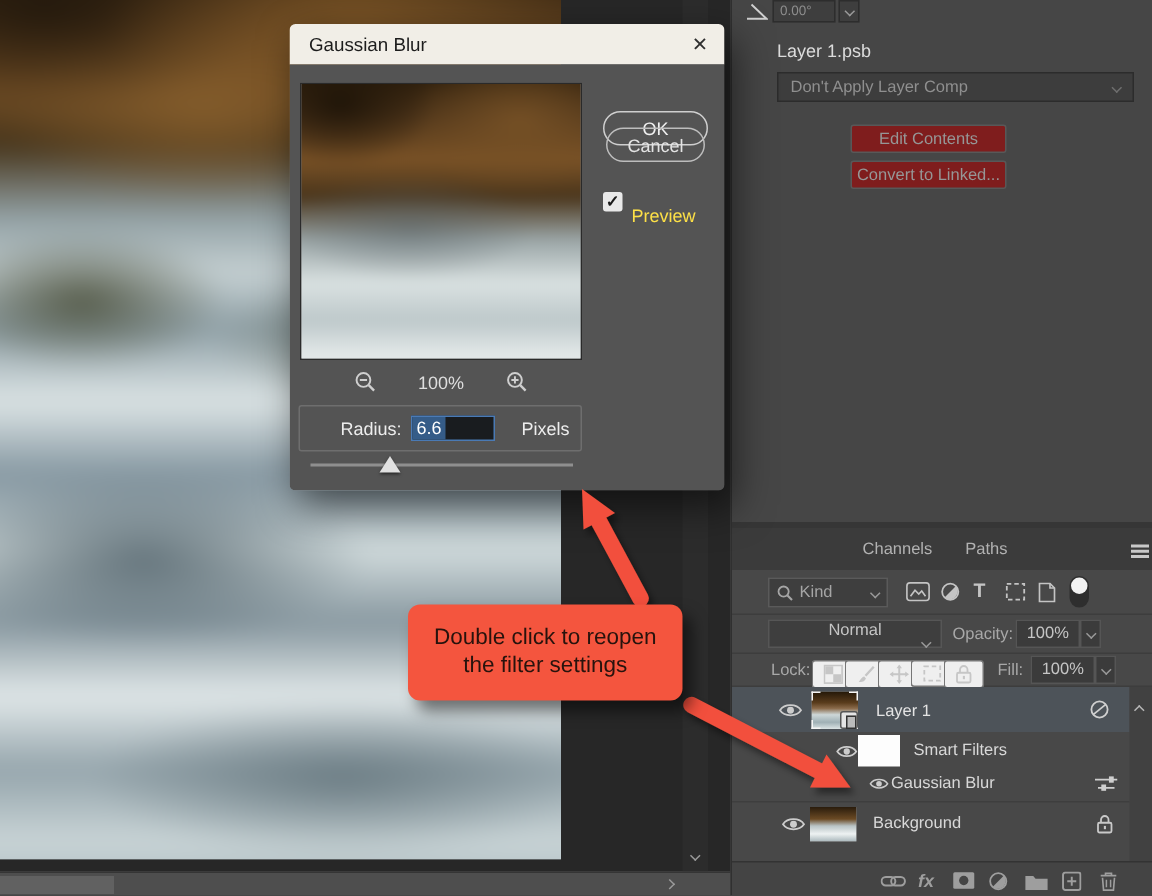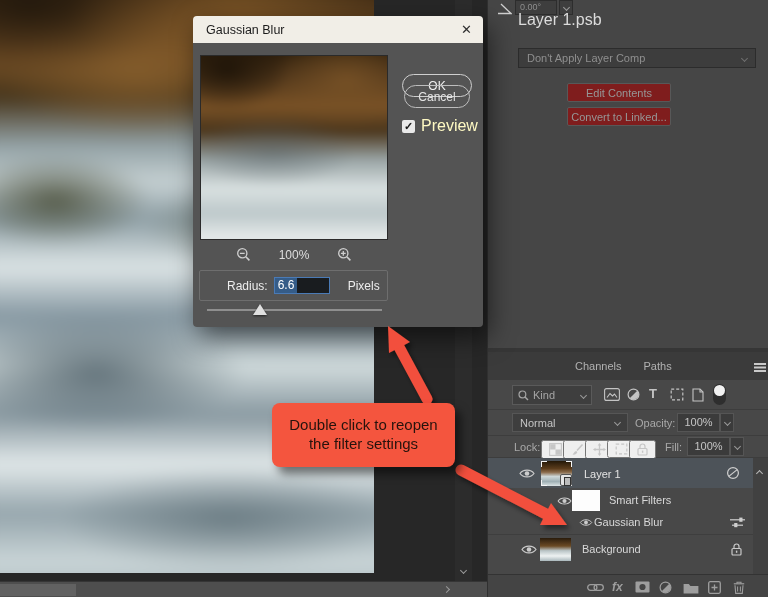--- a/index.html
+++ b/index.html
@@ -36,21 +36,21 @@
   .chv.right{transform:rotate(-45deg);}
   .chv.up{transform:rotate(-135deg);border-color:#b8b8b8;}
 
   
   .rpanel{position:absolute;left:487px;top:0;width:281px;height:597px;background:#464646;border-left:1px solid #303030;z-index:10;}
   .angle-icon{position:absolute;left:9px;top:1px;}
   .angle-field{position:absolute;left:27px;top:0;width:42px;height:15px;background:#3e3e3e;border:1px solid #2d2d2d;
     color:#8d8d8d;font-size:9px;line-height:13px;padding-left:4px;}
   .angle-chev{position:absolute;left:71px;top:0;width:14px;height:15px;background:#3e3e3e;border:1px solid #2d2d2d;
     display:flex;align-items:center;justify-content:center;}
-  .doc-name{position:absolute;left:30px;top:11px;color:#dcdcdc;font-size:16px;}
+  .doc-name{position:absolute;left:30px;top:27px;color:#dcdcdc;font-size:12px;}
   .combo{position:absolute;left:30px;top:48px;width:238px;height:20px;background:#3d3d3d;border:1px solid #2c2c2c;
     display:flex;align-items:center;padding:0 8px;color:#8f8f8f;font-size:11px;}
   .combo .chv{margin-left:auto;border-color:#6f6f6f;}
   .pbtn{position:absolute;left:79px;width:104px;height:19px;font-family:inherit;font-size:11px;border-radius:2px;
     background:#7f1d1d;border:1px solid #585858;color:#969696;padding:0;}
   .pbtn.primary{background:#3a3a3a;border-color:#616161;color:#e2e2e2;}
   .props-sep{position:absolute;left:0;top:348px;width:281px;height:4px;background:#363636;}
 
   
   .tabbar{position:absolute;left:0;top:352px;width:281px;height:28px;background:#3b3b3b;display:flex;padding-left:21px;}
@@ -62,21 +62,21 @@
   .filter-row{top:380px;height:30px;}
   .kindbox{position:absolute;left:24px;top:5px;width:80px;height:20px;background:#3e3e3e;border:1px solid #5a5a5a;
     display:flex;align-items:center;padding:0 5px;color:#a5a5a5;font-size:11px;gap:4px;}
   .kindbox .chv{margin-left:auto;}
   .f-icon{position:absolute;top:8px;background:none;border:none;padding:0;line-height:0;}
   .f-icon.t-glyph{color:#c4c4c4;font-size:13px;font-weight:bold;line-height:14px;}
   .toggle{position:absolute;left:225px;top:4px;width:13px;height:21px;border-radius:7px;background:#2e2e2e;}
   .toggle::before{content:"";position:absolute;left:1px;top:1px;width:11px;height:11px;border-radius:50%;background:#f2f2f2;}
   .blend-row{top:410px;height:26px;}
   .blendbox{position:absolute;left:24px;top:3px;width:116px;height:19px;background:#3e3e3e;border:1px solid #565656;
-    display:flex;align-items:center;padding:0 7px;color:#c5c5c5;font-size:11px;}
+    display:flex;align-items:center;padding:0 7px;color:#c5c5c5;font-size:11px;flex-direction:column;}
   .blendbox .chv{margin-left:auto;}
   .mini-label{position:absolute;color:#a8a8a8;font-size:11px;}
   .valbox{position:absolute;width:43px;height:19px;background:#3b3b3b;border:1px solid #555;
     color:#c5c5c5;font-size:11px;text-align:center;line-height:17px;}
   .chevbox{position:absolute;width:14px;height:19px;background:#3b3b3b;border:1px solid #555;
     display:flex;align-items:center;justify-content:center;}
   .lock-row{top:436px;height:22px;}
   .l-icon{position:absolute;top:4px;line-height:0;}
 
   .rows{position:absolute;left:0;top:458px;width:281px;height:116px;background:#484848;}
@@ -123,21 +123,21 @@
       radial-gradient(ellipse 120px 50px at 40% 52%, rgba(90,100,104,.55), transparent 70%),
       linear-gradient(180deg,#241808 0%,#4e351a 16%,#7a5226 30%,#4a351b 42%,#9aa5a6 56%,
         #d9e1e1 70%,#bdc8ca 82%,#e6ebeb 94%,#cfd8d9 100%);}
   .okbtn,.cancelbtn{position:absolute;left:209px;width:70px;height:23px;border-radius:12px;background:transparent;
     border:1.5px solid #cfcfcf;color:#f0f0f0;font-size:12px;font-family:inherit;}
   .okbtn{top:11px;margin-top:20px;}
   .cancelbtn{top:42px;left:211px;width:66px;color:#e3e3e3;border-color:#bdbdbd;}
   .prevcheck{position:absolute;left:209px;top:74px;display:flex;align-items:center;gap:6px;}
   .cb{width:13px;height:13px;background:#e9e9e9;border-radius:2px;color:#1b1b1b;font-size:11px;font-weight:bold;
     display:flex;align-items:center;justify-content:center;}
-  .prevlabel{color:#fef9c3;font-size:16px;}
+  .prevlabel{color:#fde047;font-size:12px;margin-top:20px;}
   .zoomrow{position:absolute;left:7px;top:204px;width:188px;display:flex;align-items:center;justify-content:center;gap:28px;}
   .zoomlevel{color:#dedede;font-size:12px;}
   .zbtn{background:none;border:none;padding:0;line-height:0;}
   .radius-group{position:absolute;left:6px;top:227px;width:189px;height:31px;border:1px solid #6e6e6e;border-radius:2px;
     display:flex;align-items:center;padding-left:27px;}
   .rlabel,.runit{color:#ededed;font-size:12px;}
   .rinput{width:56px;height:17px;background:#191c1f;border:1px solid #4a7ab5;margin-left:6px;display:flex;align-items:center;}
   .rsel{background:#355c88;color:#fff;font-size:12px;padding:0 3px;line-height:15px;}
   .runit{margin-left:18px;}
   .slider-track{position:absolute;left:14px;top:266px;width:175px;height:2px;background:#8f8f8f;}

